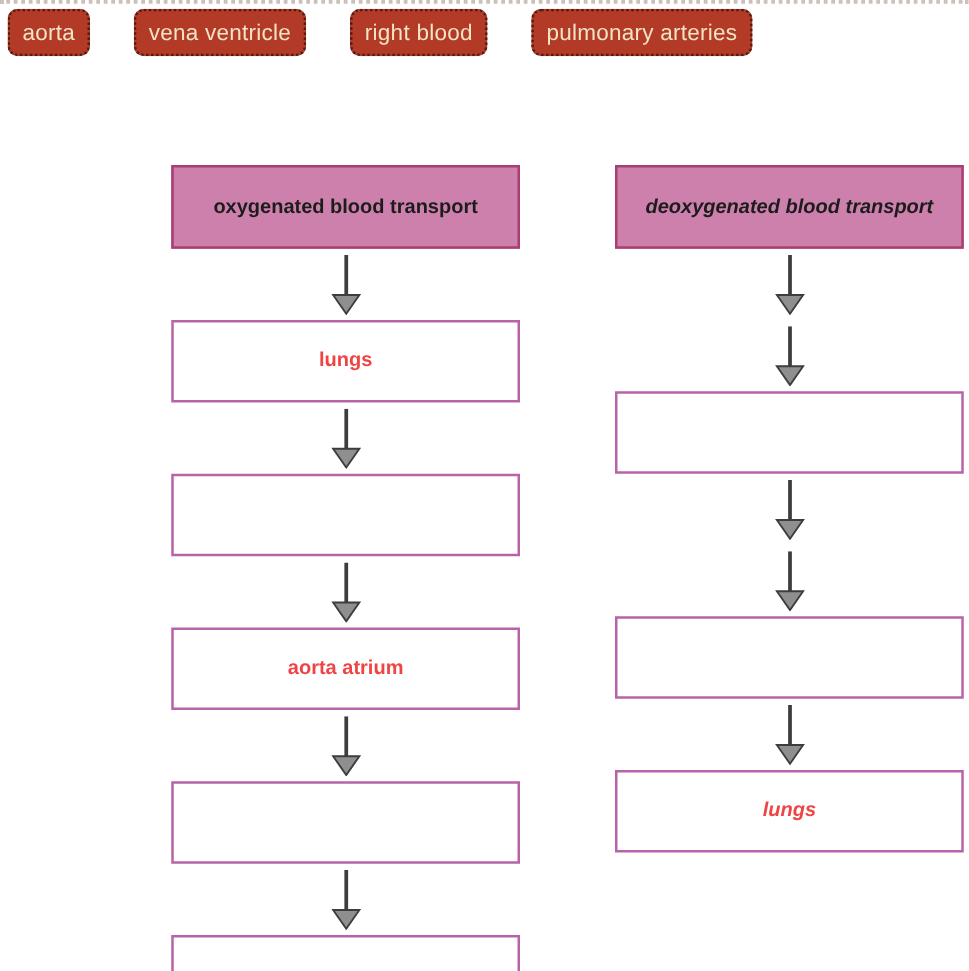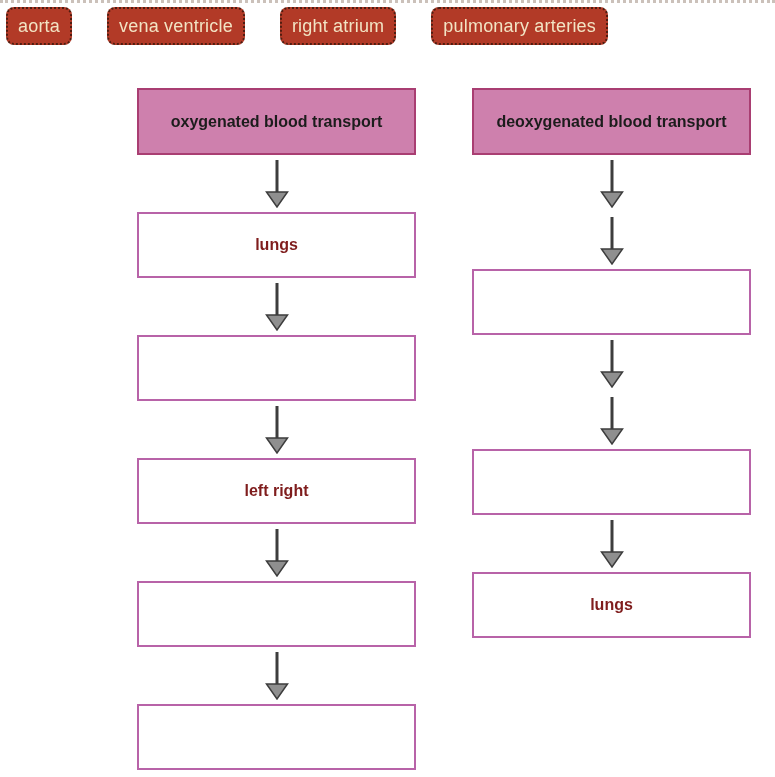--- a/index.html
+++ b/index.html
@@ -44,63 +44,64 @@
   }
   
   .flow-col {
     position: absolute;
     top: 88px;
     width: 279px;
     display: flex;
     flex-direction: column;
   }
   .flow-col.left  { left: 137px; }
-  .flow-col.right { left: 472px; }
+  .flow-col.right { left: 492px; font-style: italic; }
   .flow-header {
     height: 67px;
     background: #ce80ad;
     border: 2px solid #a93e72;
     display: flex;
     align-items: center;
     justify-content: center;
     font-size: 16px;
     font-weight: bold;
     color: #1c1c1c;
     text-align: right;
+    margin-top: 44px;
   }
   .arrow-cell {
     height: 57px;
     display: flex;
     align-items: center;
     justify-content: center;
   }
   .flow-box {
     height: 66px;
     background: #ffffff;
     border: 2px solid #b863a8;
     display: flex;
     align-items: center;
     justify-content: center;
     font-size: 16px;
     font-weight: bold;
-    color: #7f1d1d;
+    color: #ef4444;
     text-align: center;
   }
 </style>
 </head>
 <body>
 
 <div class="stage">
 
   <div class="clipped-dashes"></div>
 
   <div class="tiles-row">
     <div class="tile">aorta</div>
     <div class="tile">vena ventricle</div>
-    <div class="tile">right atrium</div>
+    <div class="tile">right blood</div>
     <div class="tile">pulmonary arteries</div>
   </div>
 
   <div class="flow-col left">
     <div class="flow-header">oxygenated blood transport</div>
 
     <div class="arrow-cell">
       <svg width="24" height="48" viewBox="0 0 24 48">
         <line x1="12" y1="0" x2="12" y2="32" stroke="#3d3d3d" stroke-width="3"></line>
         <polygon points="1.5,32 22.5,32 12,47" fill="#8f8f8f" stroke="#3d3d3d" stroke-width="1.5"></polygon>
@@ -115,21 +116,21 @@
       </svg>
     </div>
     <div class="flow-box"></div>
 
     <div class="arrow-cell">
       <svg width="24" height="48" viewBox="0 0 24 48">
         <line x1="12" y1="0" x2="12" y2="32" stroke="#3d3d3d" stroke-width="3"></line>
         <polygon points="1.5,32 22.5,32 12,47" fill="#8f8f8f" stroke="#3d3d3d" stroke-width="1.5"></polygon>
       </svg>
     </div>
-    <div class="flow-box">left right</div>
+    <div class="flow-box">aorta atrium</div>
 
     <div class="arrow-cell">
       <svg width="24" height="48" viewBox="0 0 24 48">
         <line x1="12" y1="0" x2="12" y2="32" stroke="#3d3d3d" stroke-width="3"></line>
         <polygon points="1.5,32 22.5,32 12,47" fill="#8f8f8f" stroke="#3d3d3d" stroke-width="1.5"></polygon>
       </svg>
     </div>
     <div class="flow-box"></div>
 
     <div class="arrow-cell">

